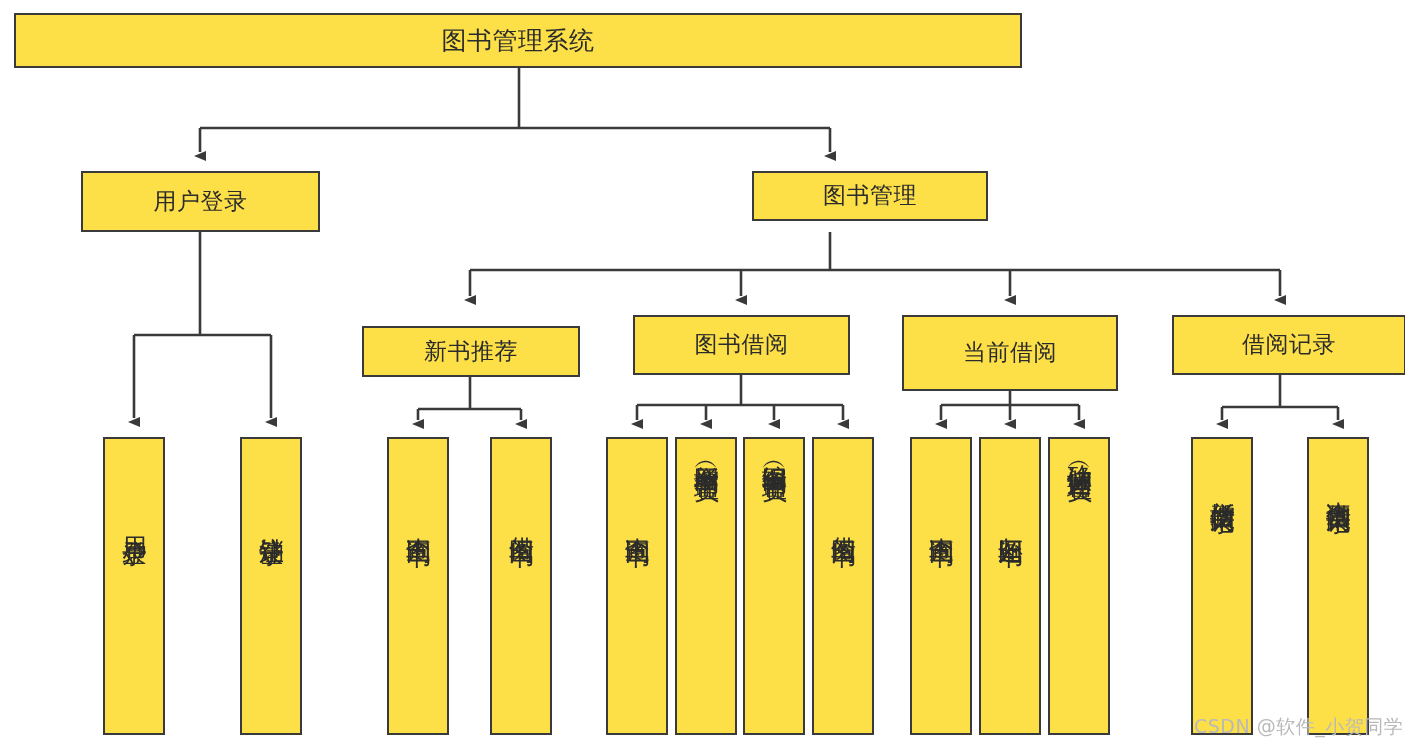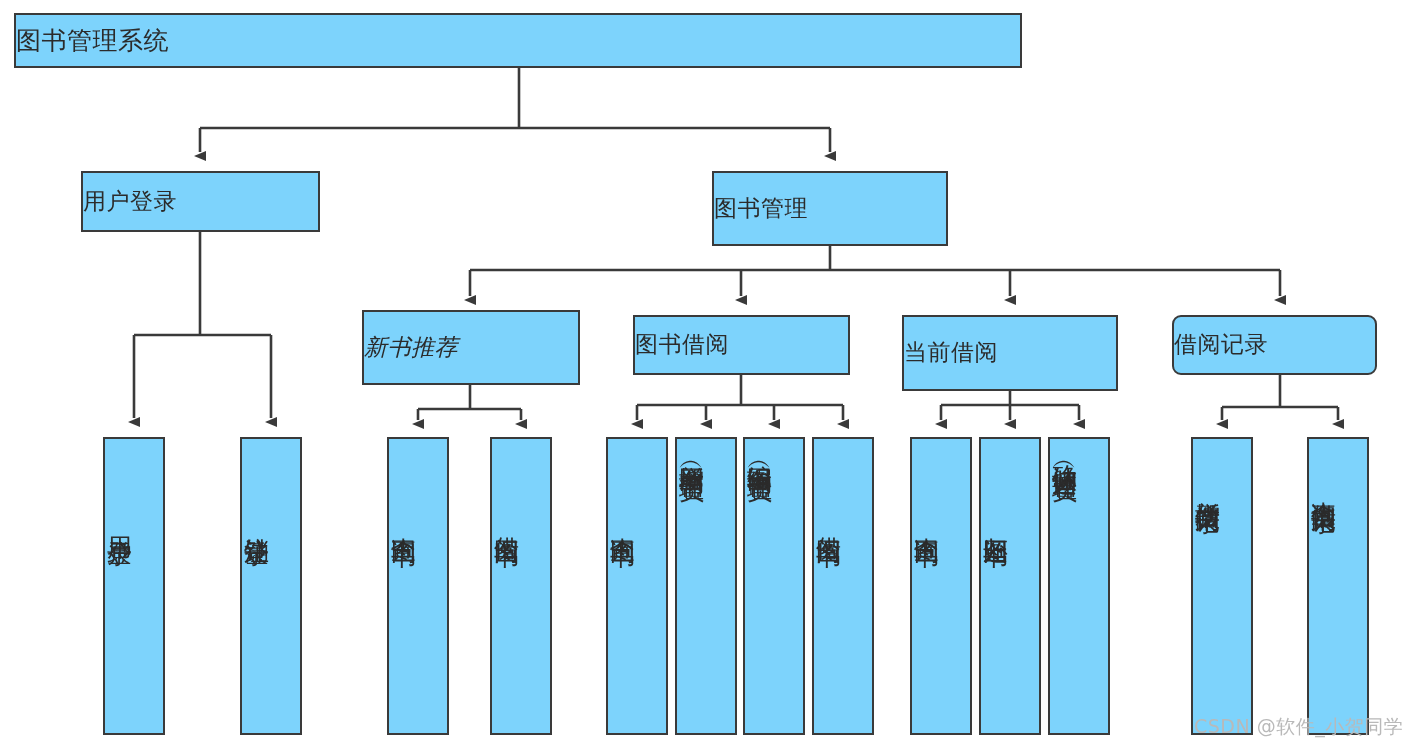--- a/index.html
+++ b/index.html
@@ -21,25 +21,25 @@
     position: absolute;
     left: 0;
     top: 0;
     width: 1405px;
     height: 747px;
     pointer-events: none;
   }
   .node {
     position: absolute;
     box-sizing: border-box;
-    background: #7dd3fc;
+    background: #fde047;
     border: 2.5px solid #3a3a3a;
     display: flex;
     align-items: center;
-    justify-content: flex-start;
+    justify-content: center;
     color: #2b2b2b;
   }
   .node .label {
     display: block;
     text-align: center;
     line-height: 1.18;
     letter-spacing: 0.5px;
   }
   .node.root {
     font-size: 25px;
@@ -128,34 +128,34 @@
     </g>
   </svg>
 
   <div class="node root" style="left:14px; top:13px; width:1008px; height:55px;">
     <span class="label">图书管理系统</span>
   </div>
 
   <div class="node level2" style="left:81px; top:171px; width:239px; height:61px;">
     <span class="label">用户登录</span>
   </div>
-  <div class="node level2" style="left:712px; top:171px; width:236px; height:75px;">
+  <div class="node level2" style="left:752px; top:171px; width:236px; height:50px;">
     <span class="label">图书管理</span>
   </div>
 
-  <div class="node level3" style="left:362px; top:310px; width:218px; height:75px;font-style:italic;">
+  <div class="node level3" style="left:362px; top:326px; width:218px; height:51px;">
     <span class="label">新书推荐</span>
   </div>
   <div class="node level3" style="left:633px; top:315px; width:217px; height:60px;font-family:Liberation Serif, serif;">
     <span class="label">图书借阅</span>
   </div>
   <div class="node level3" style="left:902px; top:315px; width:216px; height:76px;">
     <span class="label">当前借阅</span>
   </div>
-  <div class="node level3" style="left:1172px; top:315px; width:205px; height:60px;border-radius:9px;">
+  <div class="node level3" style="left:1172px; top:315px; width:234px; height:60px;">
     <span class="label">借阅记录</span>
   </div>
 
   <div class="node leaf" style="left:103px; top:437px; width:62px; height:298px; padding-top:78px;">
     <span class="label">用户登录</span>
   </div>
   <div class="node leaf" style="left:240px; top:437px; width:62px; height:298px; padding-top:78px;">
     <span class="label">注销登录</span>
   </div>
 

